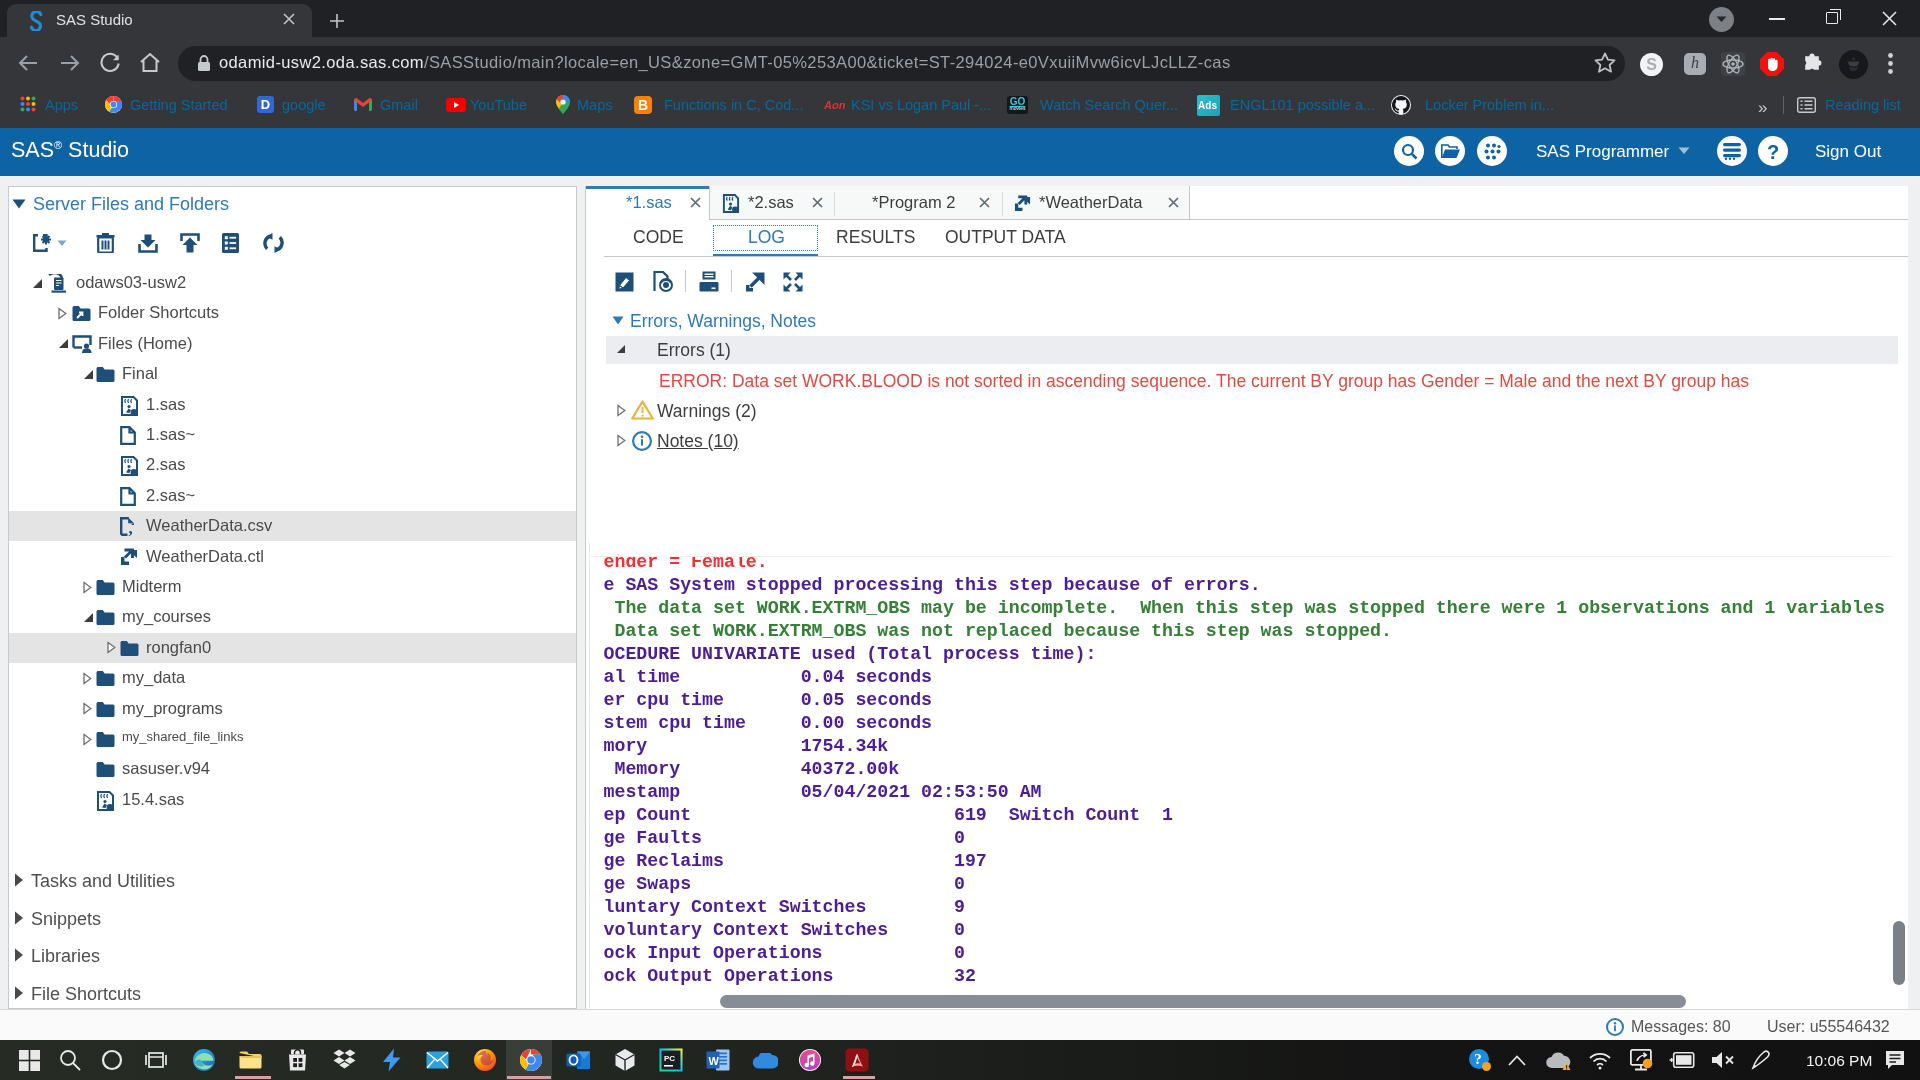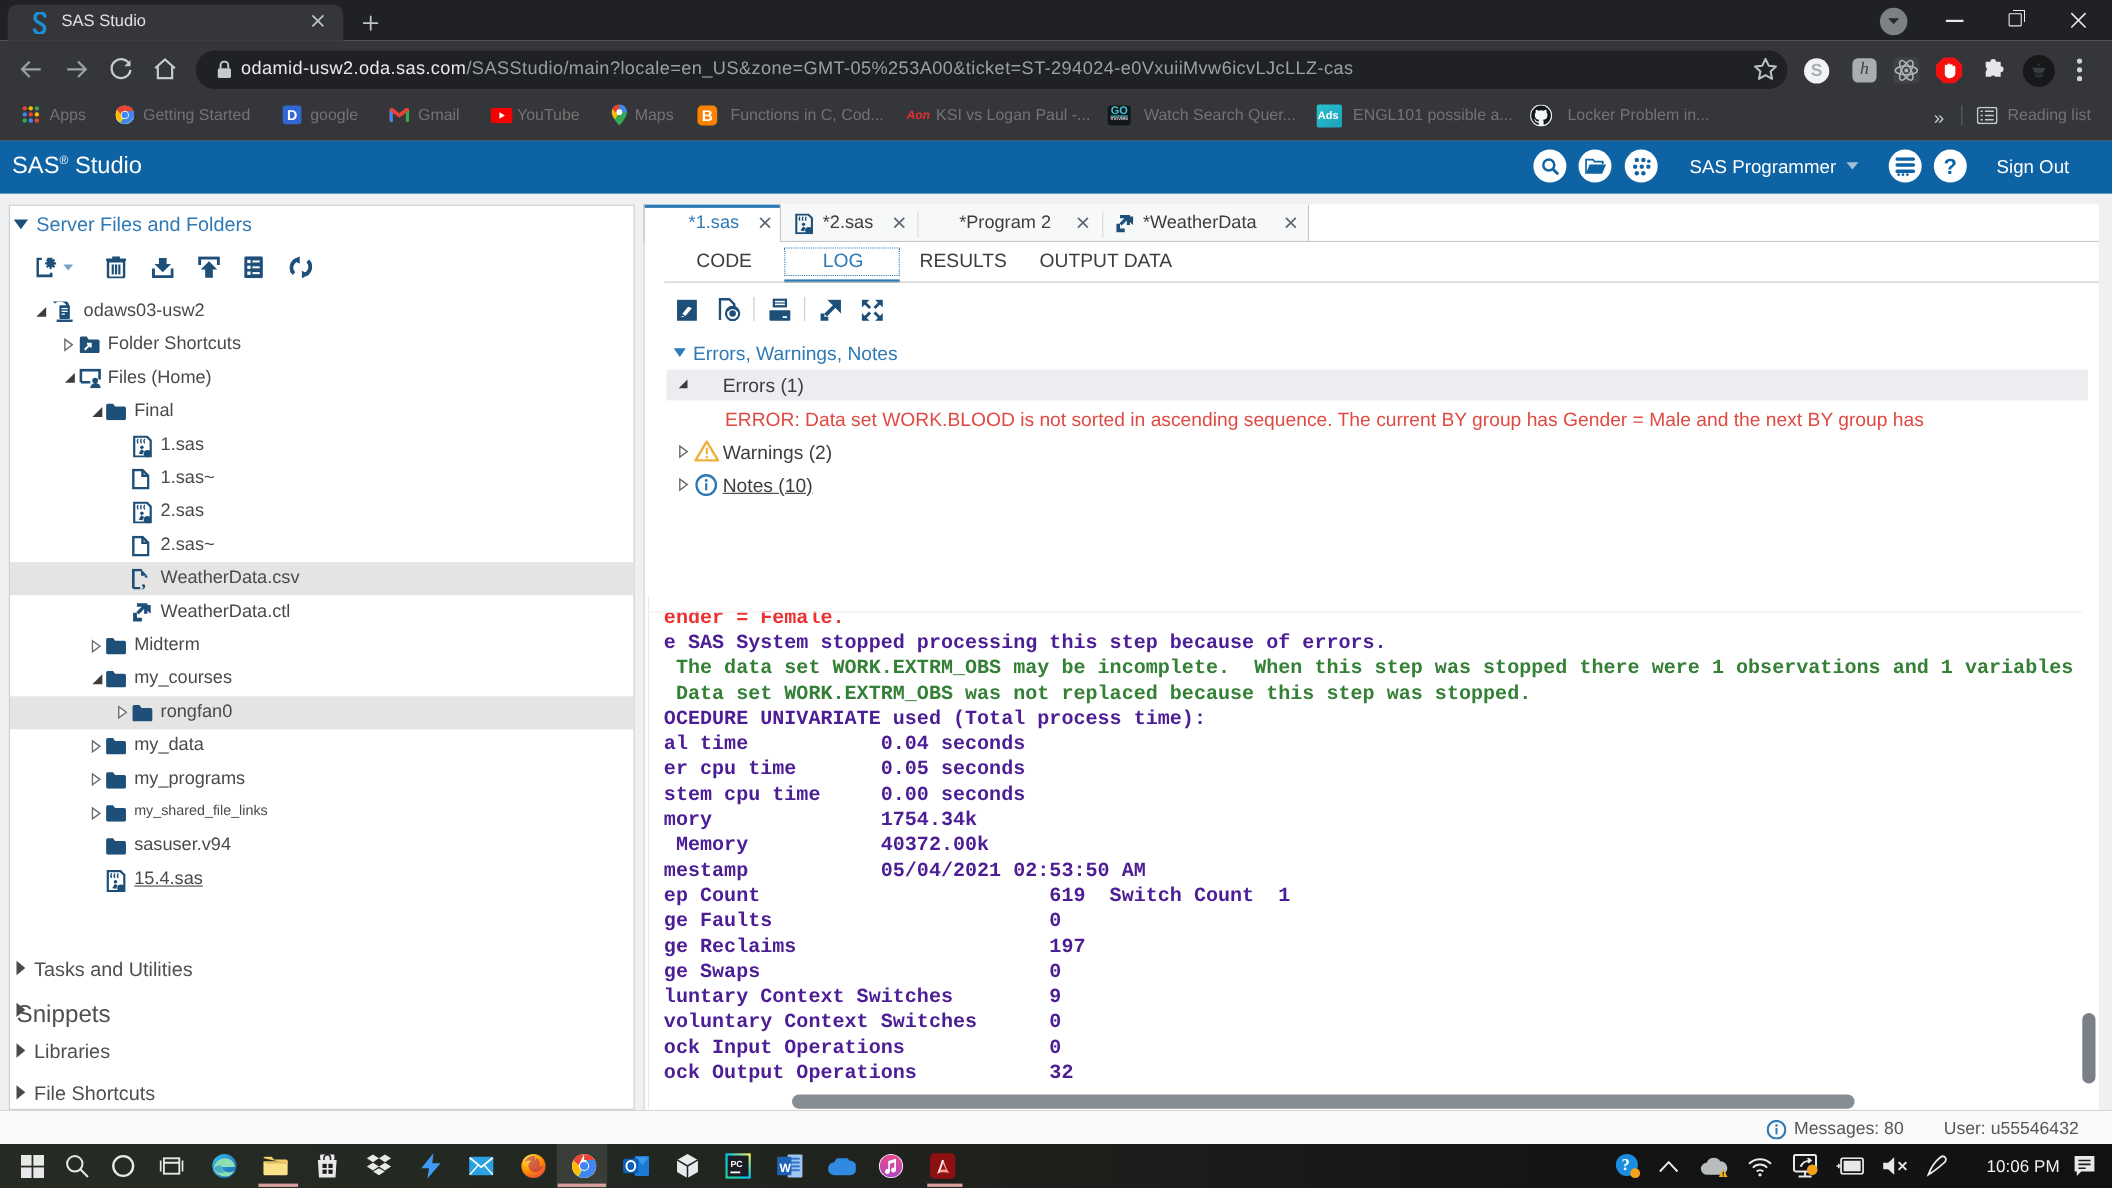--- a/index.html
+++ b/index.html
@@ -1,20 +1,20 @@
 <!DOCTYPE html>
 <html><head>
 <meta charset="utf-8">
 <style>
   * { margin:0; padding:0; box-sizing:border-box; }
   html,body { width:1920px; height:1080px; overflow:hidden; background:#eef0f1;
     font-family:"Liberation Sans", sans-serif; }
   .abs { position:absolute; }
   svg { display:block; position:absolute; }
-  .bmt { position:absolute; top:97px; color:#737373; font-size:14.5px; white-space:nowrap; }
+  .bmt { position:absolute; top:97px; color:#0369a1; font-size:14.5px; white-space:nowrap; }
   .hc { position:absolute; top:136px; width:30px; height:30px; border-radius:50%; background:#fff; }
   .lg { color:#348036; } .lb { color:#4c1d95; } .lr { color:#ee3030; }
 </style>
 </head>
 <body>
 
 <div class="abs" style="left:0;top:0;width:1920px;height:37px;background:#202124;"></div>
 <div class="abs" style="left:7px;top:4px;width:305px;height:33px;background:#35363a;border-radius:9px 9px 0 0;"></div>
 <svg style="left:28px;top:11px" width="16" height="20" viewBox="0 0 16 20">
   <path d="M12.8 3.6 A4.6 4.6 0 1 0 5.2 8.3 L11.2 11.9 A4.6 4.6 0 1 1 3.4 16.2" stroke="#1e8ed6" stroke-width="3.1" fill="none" stroke-linecap="round"></path>
@@ -254,21 +254,21 @@
 
 <div class="abs" id="tree" style="left:9px;top:187px;width:567px;height:700px;font-size:16.5px;color:#4a4a4a;"></div>
 
 <svg style="left:14px;top:873px" width="10" height="14" viewBox="0 0 10 14">
     <path d="M1 0.5 L9 7 L1 13.5z" fill="#4a4a4a"></path>
   </svg>
 <div class="abs" style="left:31px;top:871px;font-size:18px;color:#4f4f4f;">Tasks and Utilities</div>
 <svg style="left:14px;top:911px" width="10" height="14" viewBox="0 0 10 14">
     <path d="M1 0.5 L9 7 L1 13.5z" fill="#4a4a4a"></path>
   </svg>
-<div class="abs" style="left:15px;top:909px;font-size:22px;color:#4f4f4f;">Snippets</div>
+<div class="abs" style="left:31px;top:909px;font-size:18px;color:#4f4f4f;">Snippets</div>
 <svg style="left:14px;top:948px" width="10" height="14" viewBox="0 0 10 14">
     <path d="M1 0.5 L9 7 L1 13.5z" fill="#4a4a4a"></path>
   </svg>
 <div class="abs" style="left:31px;top:946px;font-size:18px;color:#4f4f4f;">Libraries</div>
 <svg style="left:14px;top:986px" width="10" height="14" viewBox="0 0 10 14">
     <path d="M1 0.5 L9 7 L1 13.5z" fill="#4a4a4a"></path>
   </svg>
 <div class="abs" style="left:31px;top:984px;font-size:18px;color:#4f4f4f;">File Shortcuts</div>
 <div class="abs" style="left:9px;top:187px;width:0;height:0;"></div>
 <svg style="left:32px;top:277.5px" width="11" height="11" viewBox="0 0 11 11">
@@ -398,21 +398,21 @@
 <div class="abs" style="left:122px;top:759.4px;font-size:16.5px;color:#4a4a4a;white-space:nowrap;">sasuser.v94</div>
 <svg style="left:96px;top:790.8px" width="19" height="20" viewBox="0 0 19 20">
     <path d="M2 19 V1 H13.5 L17 4.5 V19z" fill="none" stroke="#1d4f79" stroke-width="2"></path>
     <g stroke="#1d4f79" stroke-width="1.3" fill="none">
       <path d="M5.5 3 a3.5 3.5 0 0 0 0 4 M8.5 3 a3.5 3.5 0 0 0 0 4 M11.5 3 a3.5 3.5 0 0 0 0 4"></path>
     </g>
     <circle cx="9" cy="10.5" r="1.6" fill="#1d4f79"></circle>
     <path d="M6 16.5 L8.5 12.5 L11 14 L9.5 17z" fill="#1d4f79"></path>
     <circle cx="14" cy="16.5" r="3.4" fill="#1d4f79"></circle>
   </svg>
-<div class="abs" style="left:122px;top:789.8px;font-size:16.5px;color:#4a4a4a;white-space:nowrap;text-decoration:underline;">15.4.sas</div>
+<div class="abs" style="left:122px;top:789.8px;font-size:16.5px;color:#4a4a4a;white-space:nowrap;">15.4.sas</div>
 
 <div class="abs" style="left:585px;top:186px;width:1323px;height:823px;background:#fff;"></div>
 
 <div class="abs" style="left:585px;top:186px;width:1323px;height:34px;background:#fff;"></div>
 <div class="abs" style="left:709px;top:186px;width:480px;height:34px;background:#f7f8f8;border-bottom:1px solid #c6c6c6;"></div>
 <div class="abs" style="left:1189px;top:186px;width:719px;height:34px;border-bottom:1px solid #c6c6c6;background:#fff;"></div>
 <div class="abs" style="left:585px;top:186px;width:124px;height:3px;background:#2e7ab5;"></div>
 <div class="abs" style="left:585px;top:186px;width:1px;height:34px;background:#c6c6c6;"></div>
 <div class="abs" style="left:709px;top:186px;width:1px;height:34px;background:#c6c6c6;"></div>
 <div class="abs" style="left:834px;top:192px;width:1px;height:24px;background:#d9d9d9;"></div>

